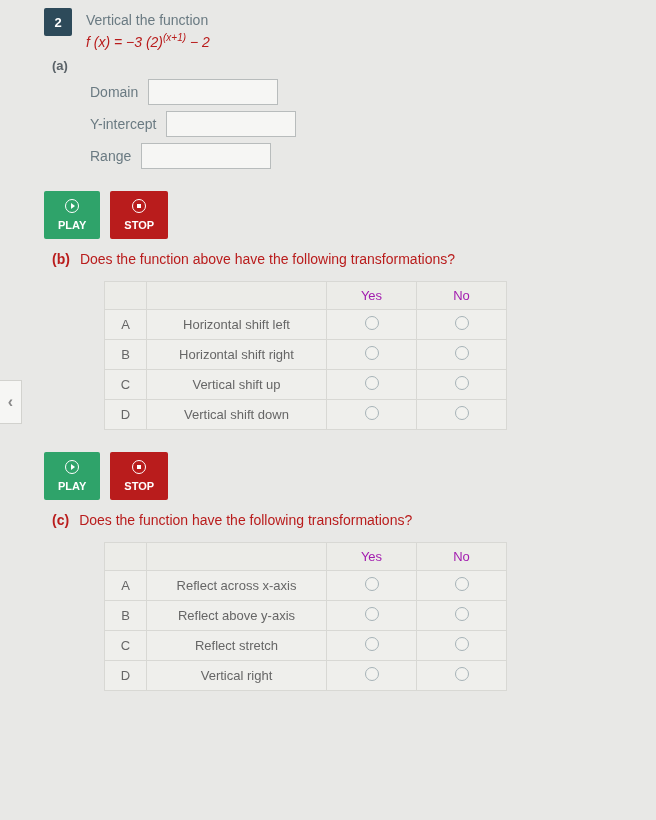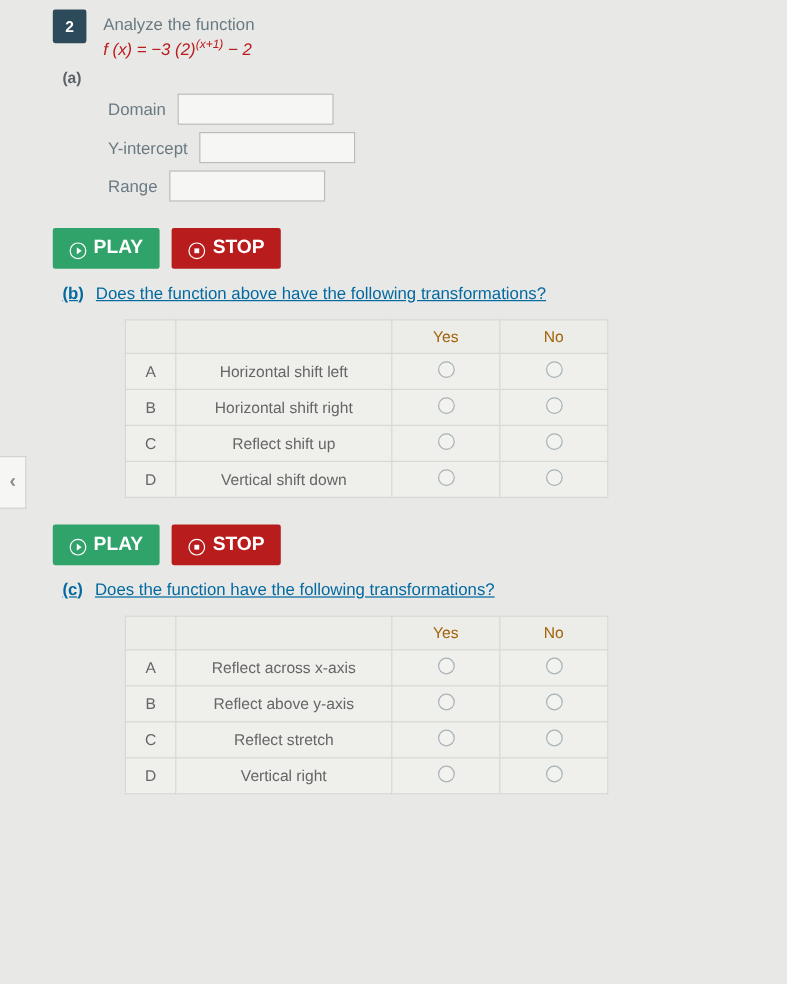--- a/index.html
+++ b/index.html
@@ -31,50 +31,51 @@
   .text-input {
     border: 1px solid #b8bcbc;
     background: #f6f6f4;
     height: 26px;
     width: 130px;
     padding: 2px 4px;
     font-size: 13px;
   }
   .btns { display: flex; gap: 10px; margin: 22px 0 12px 0; }
   .btn {
-    display: flex; align-items: flex-end; gap: 6px;
-    color: #fff; font-size: 16px; font-weight: bold;
+    display: flex; align-items: center; gap: 6px;
+    color: #fff; font-size: 11px; font-weight: bold;
     padding: 8px 14px;
     border-radius: 2px;
     text-transform: uppercase;
+    flex-direction: column;
   }
   .btn-play { background: #2fa36a; }
   .btn-stop { background: #b91c1c; }
   .play-icon, .stop-icon {
     width: 14px; height: 14px; border: 1.5px solid #fff; border-radius: 50%;
     display: flex; align-items: center; justify-content: center;
   }
   .play-tri { width:0;height:0;border-left:4px solid #fff;border-top:3px solid transparent;border-bottom:3px solid transparent; margin-left:1px;}
   .stop-sq { width:4px;height:4px;background:#fff;}
-  .part-text { color: #0369a1; font-size: 14px; margin: 10px 0 14px 8px; text-decoration: underline; }
+  .part-text { color: #b91c1c; font-size: 14px; margin: 10px 0 14px 8px; }
   .part-text b { font-weight: bold; margin-right: 10px; }
   .tbl {
     margin-left: 60px;
     border-collapse: collapse;
     background: #efefec;
     font-size: 13px;
     color: #666;
   }
   .tbl th, .tbl td {
     border: 1px solid #d8d8d4;
     padding: 6px 10px;
     text-align: center;
     font-weight: normal;
   }
-  .tbl th { background: #ecece8; color: #a16207; }
+  .tbl th { background: #ecece8; color: #a21caf; }
   .col-letter { width: 42px; }
   .col-desc { width: 180px; }
   .col-yn { width: 90px; }
   .radio {
     width: 14px; height: 14px; border: 1.5px solid #a7b3b7; border-radius: 50%;
     display: inline-block; background: #f2f2ef;
   }
   .nav-tab {
     position: absolute; left: 0; top: 380px;
     width: 22px; height: 44px;
@@ -90,21 +91,21 @@
 
 <div class="nav-tab">
   <span>‹</span>
 </div>
 
 <div class="container">
 
   <div class="q-header">
     <div class="q-number">2</div>
     <div>
-      <div class="q-prompt">Analyze the function</div>
+      <div class="q-prompt">Vertical the function</div>
       <div class="func">f (x) = −3 (2)<span class="sup">(x+1)</span> − 2</div>
     </div>
   </div>
 
   <div class="part-label">(a)</div>
 
   <div class="field-row">
     <span class="field-label">Domain</span>
     <input class="text-input" style="">
   </div>
@@ -153,21 +154,21 @@
           <td class="col-yn"><span class="radio"></span></td>
         </tr>
         <tr>
           <td class="col-letter">B</td>
           <td class="col-desc">Horizontal shift right</td>
           <td class="col-yn"><span class="radio"></span></td>
           <td class="col-yn"><span class="radio"></span></td>
         </tr>
         <tr>
           <td class="col-letter">C</td>
-          <td class="col-desc">Reflect shift up</td>
+          <td class="col-desc">Vertical shift up</td>
           <td class="col-yn"><span class="radio"></span></td>
           <td class="col-yn"><span class="radio"></span></td>
         </tr>
         <tr>
           <td class="col-letter">D</td>
           <td class="col-desc">Vertical shift down</td>
           <td class="col-yn"><span class="radio"></span></td>
           <td class="col-yn"><span class="radio"></span></td>
         </tr>
       </tbody>

